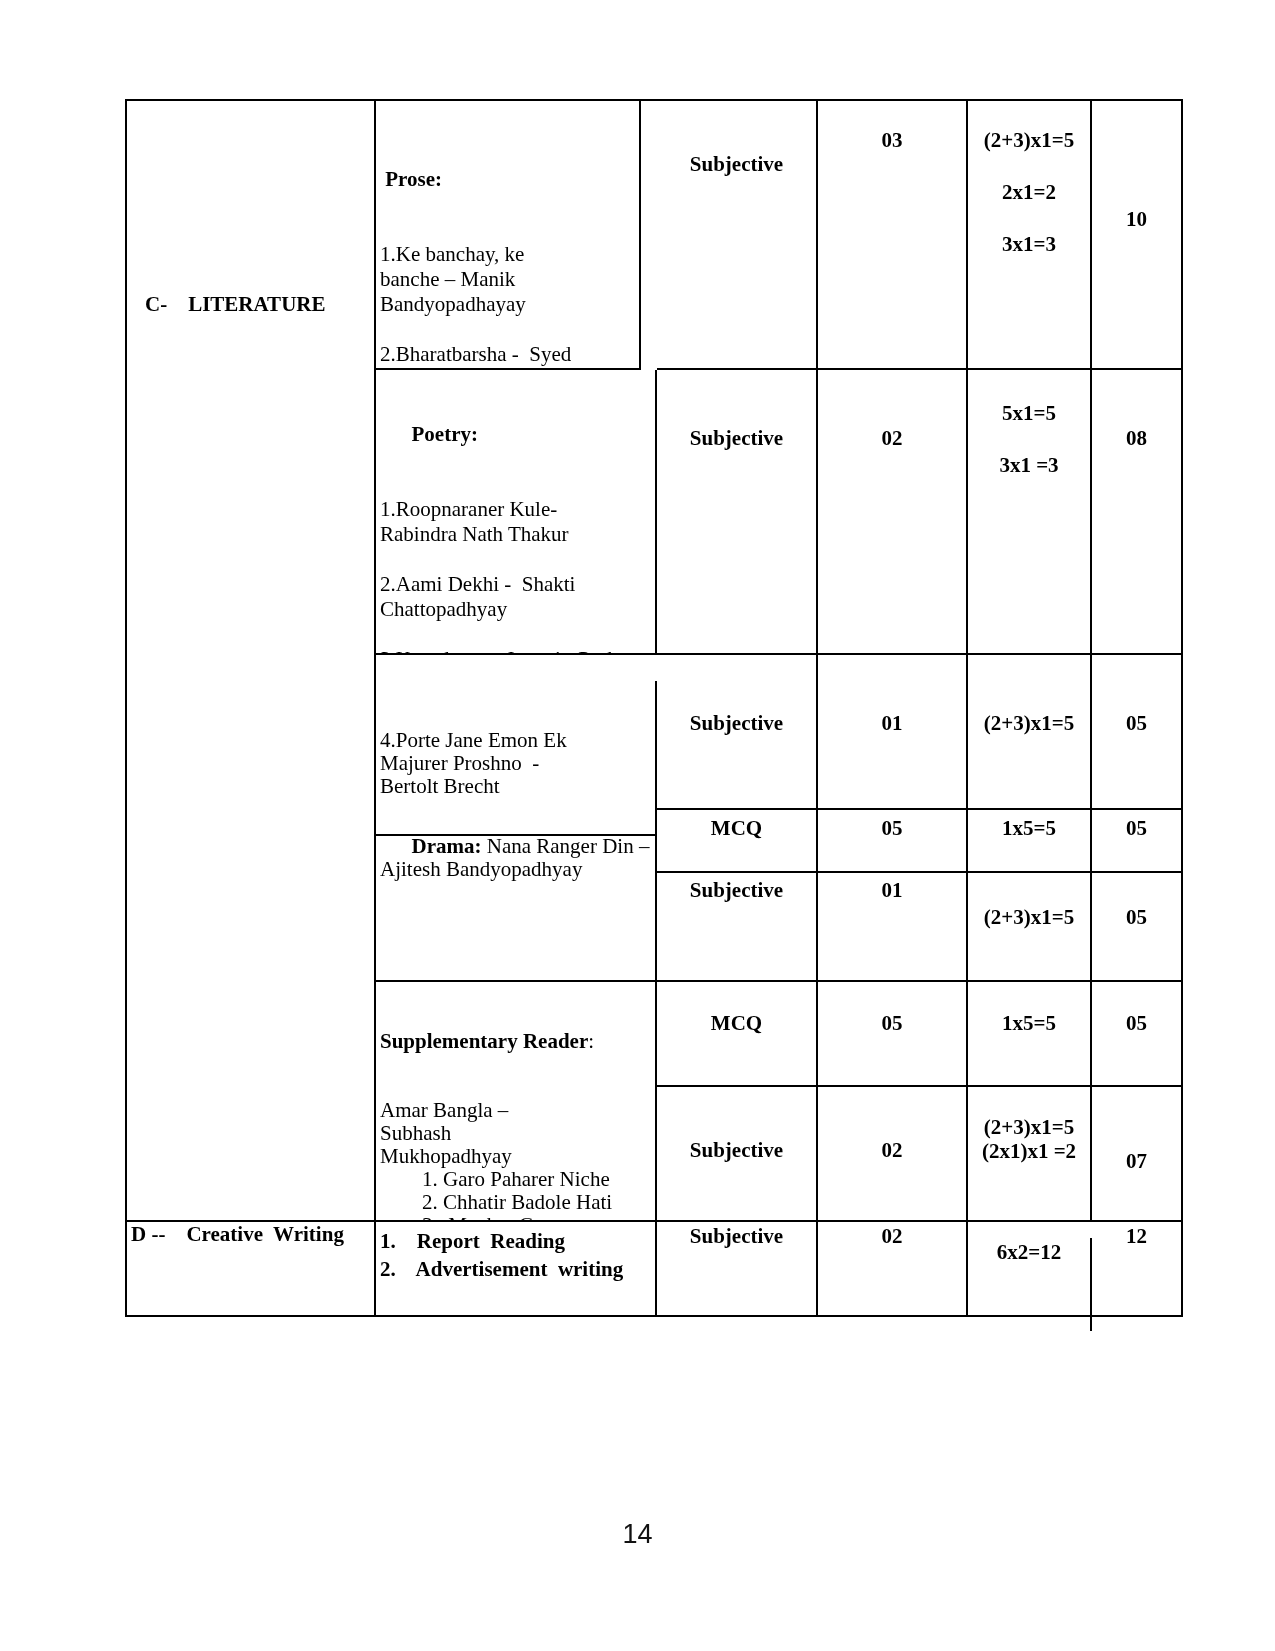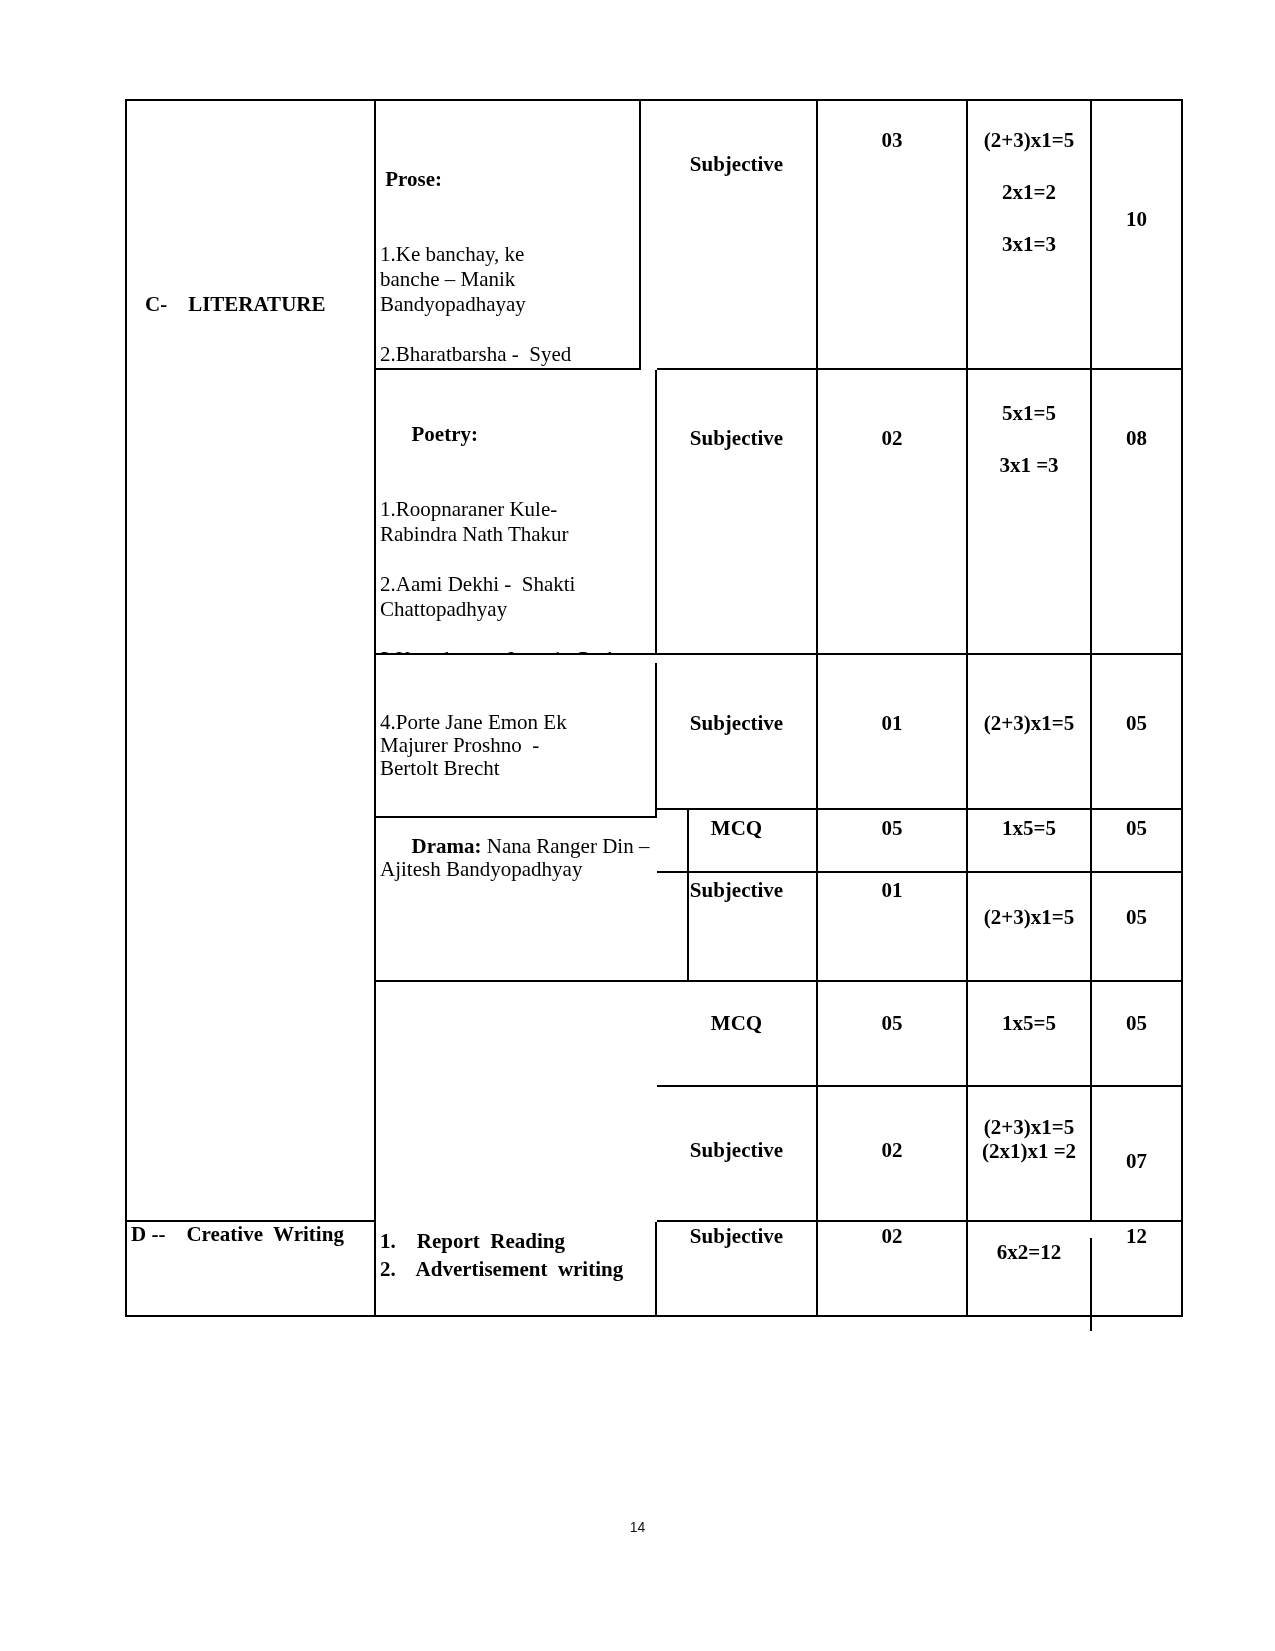--- a/index.html
+++ b/index.html
@@ -22,21 +22,21 @@
   .no-bb { border-bottom:none; }
   .topic { padding-left:4px; padding-right:2px; text-align:left; }
   .num {
     text-align:center; font-weight:bold; line-height:26px;
   }
   .b { font-weight:bold; }
   .head { font-weight:bold; }
   .page-number {
     position:absolute; left:0; top:1519px; width:100%;
     text-align:center; font-family:"Liberation Sans", sans-serif;
-    font-size:14px; color:#111;
+    font-size:27px; color:#111;
   }
 </style>
 </head>
 <body>
 
 <div class="page">
 
   <div class="doc-table">
 
     <div class="cell no-bb" style="left:0;top:1121px;width:249px;height:93px;padding-top:0;padding-left:4px;font-weight:bold;">D --    Creative  Writing</div>
@@ -60,32 +60,43 @@
       <div>1.Roopnaraner Kule-
 Rabindra Nath Thakur
 
 2.Aami Dekhi -  Shakti
 Chattopadhyay
 
 3.Krondanrata Janonir  Pashe
 -Mridul Dasgupta</div>
     </div>
 
-    <div class="cell topic" style="left:249px;top:562px;width:281px;height:155px;padding-top:2px;line-height:23px;">
+    <div class="cell topic" style="left:249px;top:580px;width:281px;height:155px;padding-top:2px;line-height:23px;">
       <div>4.Porte Jane Emon Ek
 Majurer Proshno  -
 Bertolt Brecht</div>
       
     </div>
 
-    <div class="cell topic" style="left:249px;top:709px;width:313px;height:172px;padding-top:2px;line-height:23px;">
+    <div class="cell topic" style="left:249px;top:709px;width:281px;height:172px;padding-top:2px;line-height:23px;">
       <span class="b">Drama:</span><span> Nana Ranger Din –
 Ajitesh Bandyopadhyay</span>
     </div>
 
+    <div class="cell topic" style="left:249px;top:881px;width:281px;height:240px;padding-top:2px;line-height:23px;">
+      <div><span class="b">Supplementary Reader</span><span>:</span></div>
+      <div>Amar Bangla –
+Subhash
+Mukhopadhyay
+        1. Garo Paharer Niche
+        2. Chhatir Badole Hati
+        3.  Megher Gaye
+Jelkhana
+        4.  Patalpurir Rajye</div>
+    </div>
 
     <div class="cell topic no-bb" style="left:249px;top:1121px;width:281px;height:93px;padding-top:5px;line-height:28px;font-weight:bold;">1.    Report  Reading
 2.    Advertisement  writing</div>
 
     <div class="cell num" style="left:530px;top:0;width:161px;height:269px;padding-top:50px;">Subjective</div>
     <div class="cell num" style="left:691px;top:0;width:150px;height:269px;padding-top:26px;">03</div>
     <div class="cell num" style="left:841px;top:0;width:124px;height:269px;padding-top:26px;">(2+3)x1=5
 
 2x1=2
 

